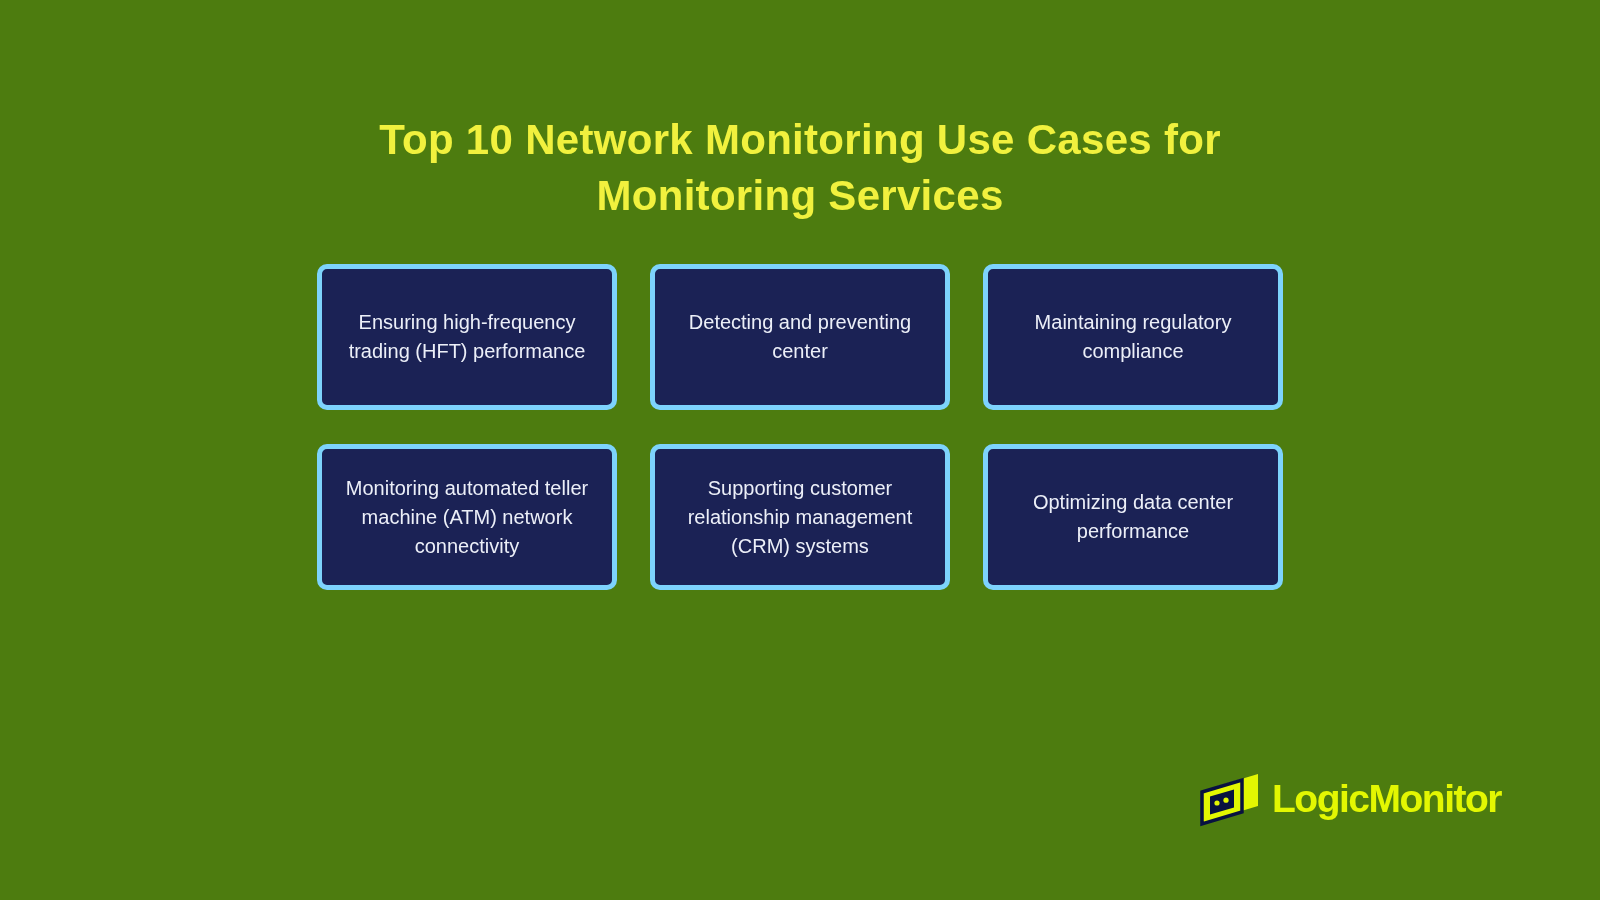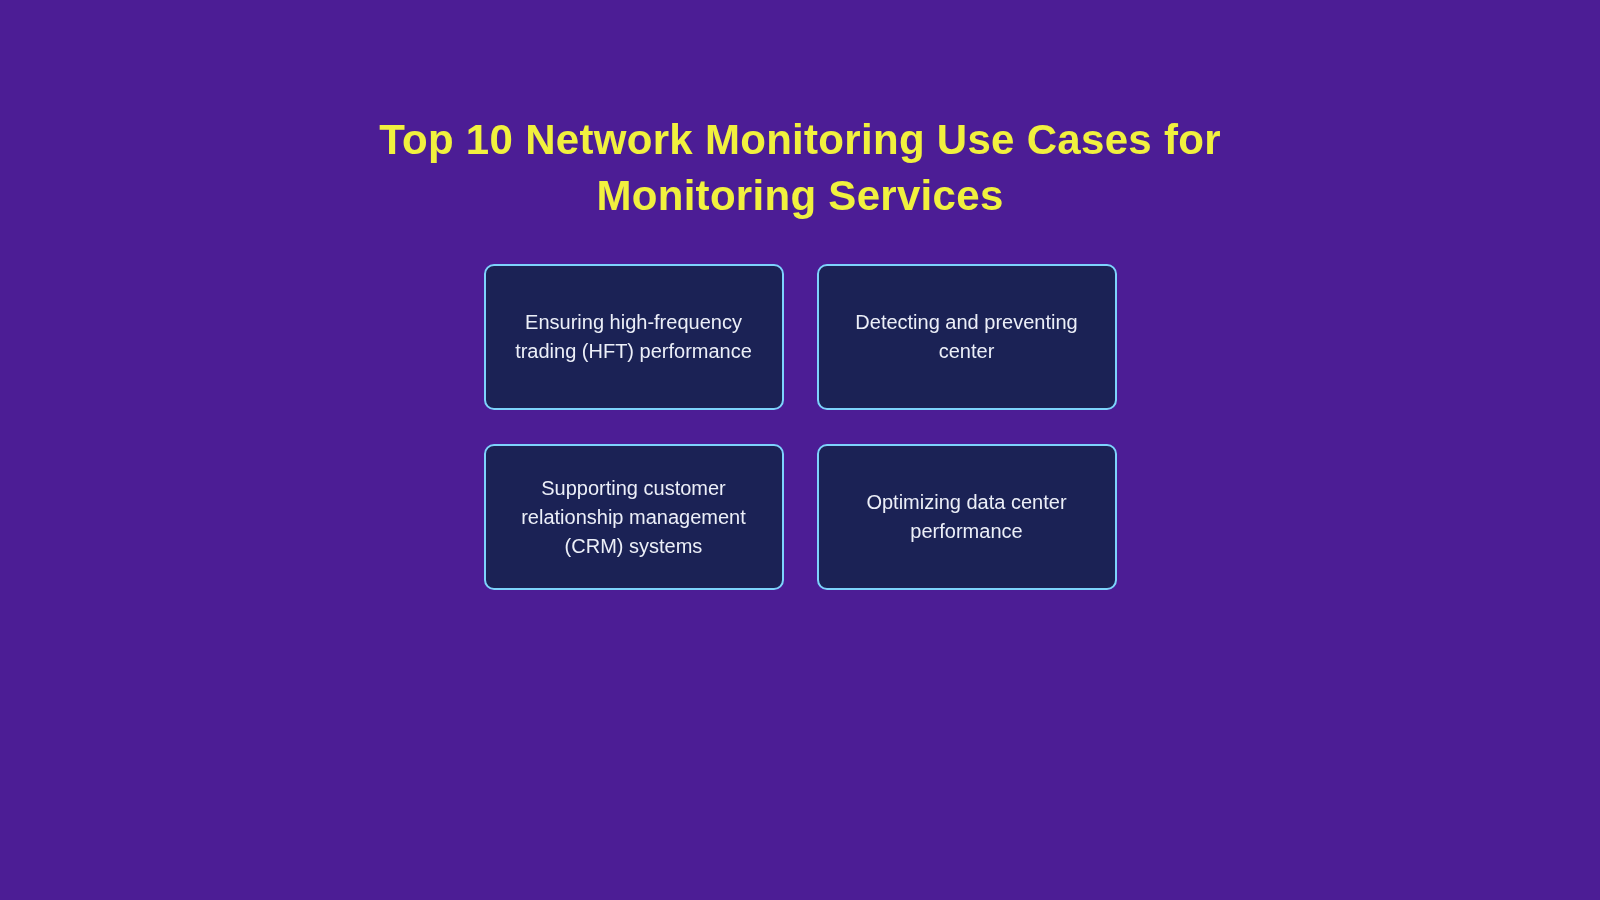--- a/index.html
+++ b/index.html
@@ -4,21 +4,21 @@
 <style>
   html, body {
     margin: 0;
     padding: 0;
     background: #081140;
   }
   .canvas {
     position: relative;
     width: 1600px;
     height: 900px;
-    background: #4c1d95;
+    background: #4d7c0f;
     overflow: hidden;
     font-family: "Liberation Sans", sans-serif;
   }
 
   
   .title {
     position: absolute;
     top: 112px;
     left: 0;
     width: 100%;
@@ -45,21 +45,21 @@
     display: flex;
     gap: 33px;
     justify-content: center;
   }
   .card {
     box-sizing: border-box;
     width: 300px;
     min-height: 146px;
     padding: 14px 22px;
     background: #1B2255;
-    border: 2px solid #7dd3fc;
+    border: 5px solid #7dd3fc;
     border-radius: 10px;
     display: flex;
     align-items: center;
     justify-content: center;
     text-align: center;
     color: #ECEFF8;
     font-size: 20px;
     line-height: 29px;
     font-weight: 400;
   }
@@ -99,27 +99,47 @@
   </div>
 
   <div class="grid">
     <div class="card-row">
       <div class="card">
           <span>Ensuring high-frequency trading (HFT) performance</span>
         </div>
       <div class="card">
           <span>Detecting and preventing center</span>
         </div>
+      <div class="card">
+          <span>Maintaining regulatory compliance</span>
+        </div>
     </div>
     <div class="card-row">
+      <div class="card">
+          <span>Monitoring automated teller machine (ATM) network connectivity</span>
+        </div>
       <div class="card">
           <span>Supporting customer relationship management (CRM) systems</span>
         </div>
       <div class="card">
           <span>Optimizing data center performance</span>
         </div>
     </div>
     <div class="card-row">
     </div>
   </div>
 
+  <div class="logo">
+    <svg class="logo-mark" viewBox="0 0 64 58" xmlns="http://www.w3.org/2000/svg" aria-hidden="true">
+
+      <polygon points="20,16 60,4 60,36 20,48" fill="#E3F702"></polygon>
+
+      <polygon points="4,22 44,10 44,42 4,54" fill="#E3F702" stroke="#081140" stroke-width="3.5"></polygon>
+
+      <polygon points="12,26.6 36,19.4 36,37.4 12,44.6" fill="#081140"></polygon>
+
+      <circle cx="19" cy="33" r="2.6" fill="#E3F702"></circle>
+      <circle cx="28" cy="30.2" r="2.6" fill="#E3F702"></circle>
+    </svg>
+    <div class="logo-word">LogicMonitor</div>
+  </div>
 
 </div>
 
 </body></html>

